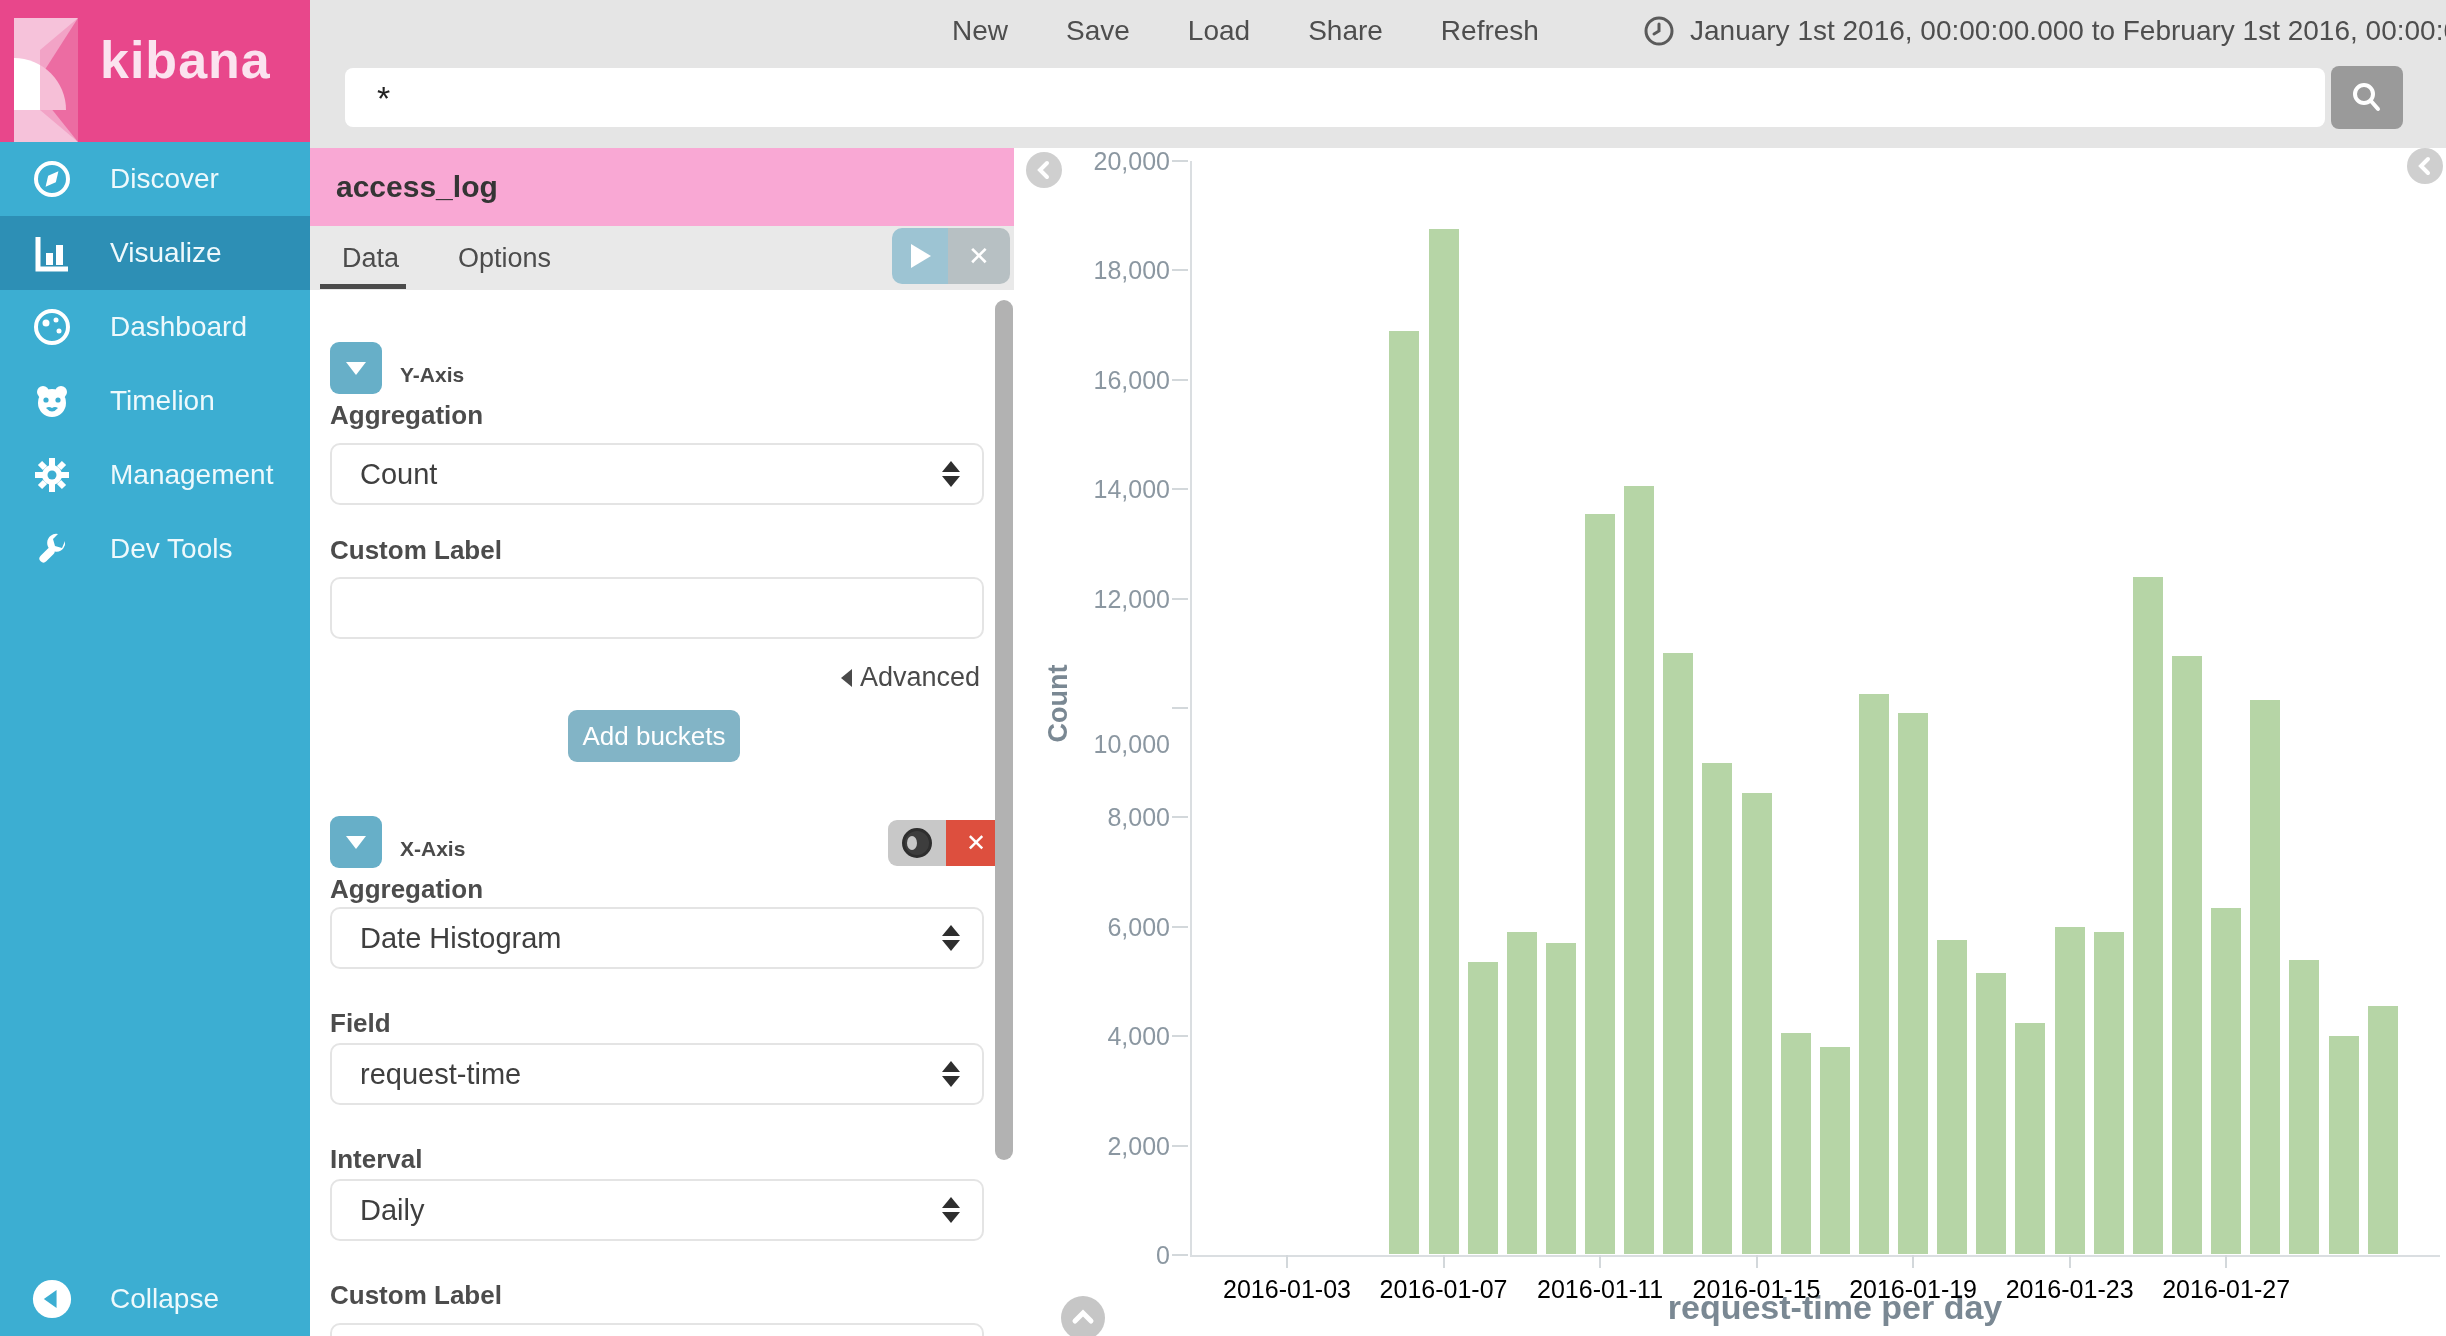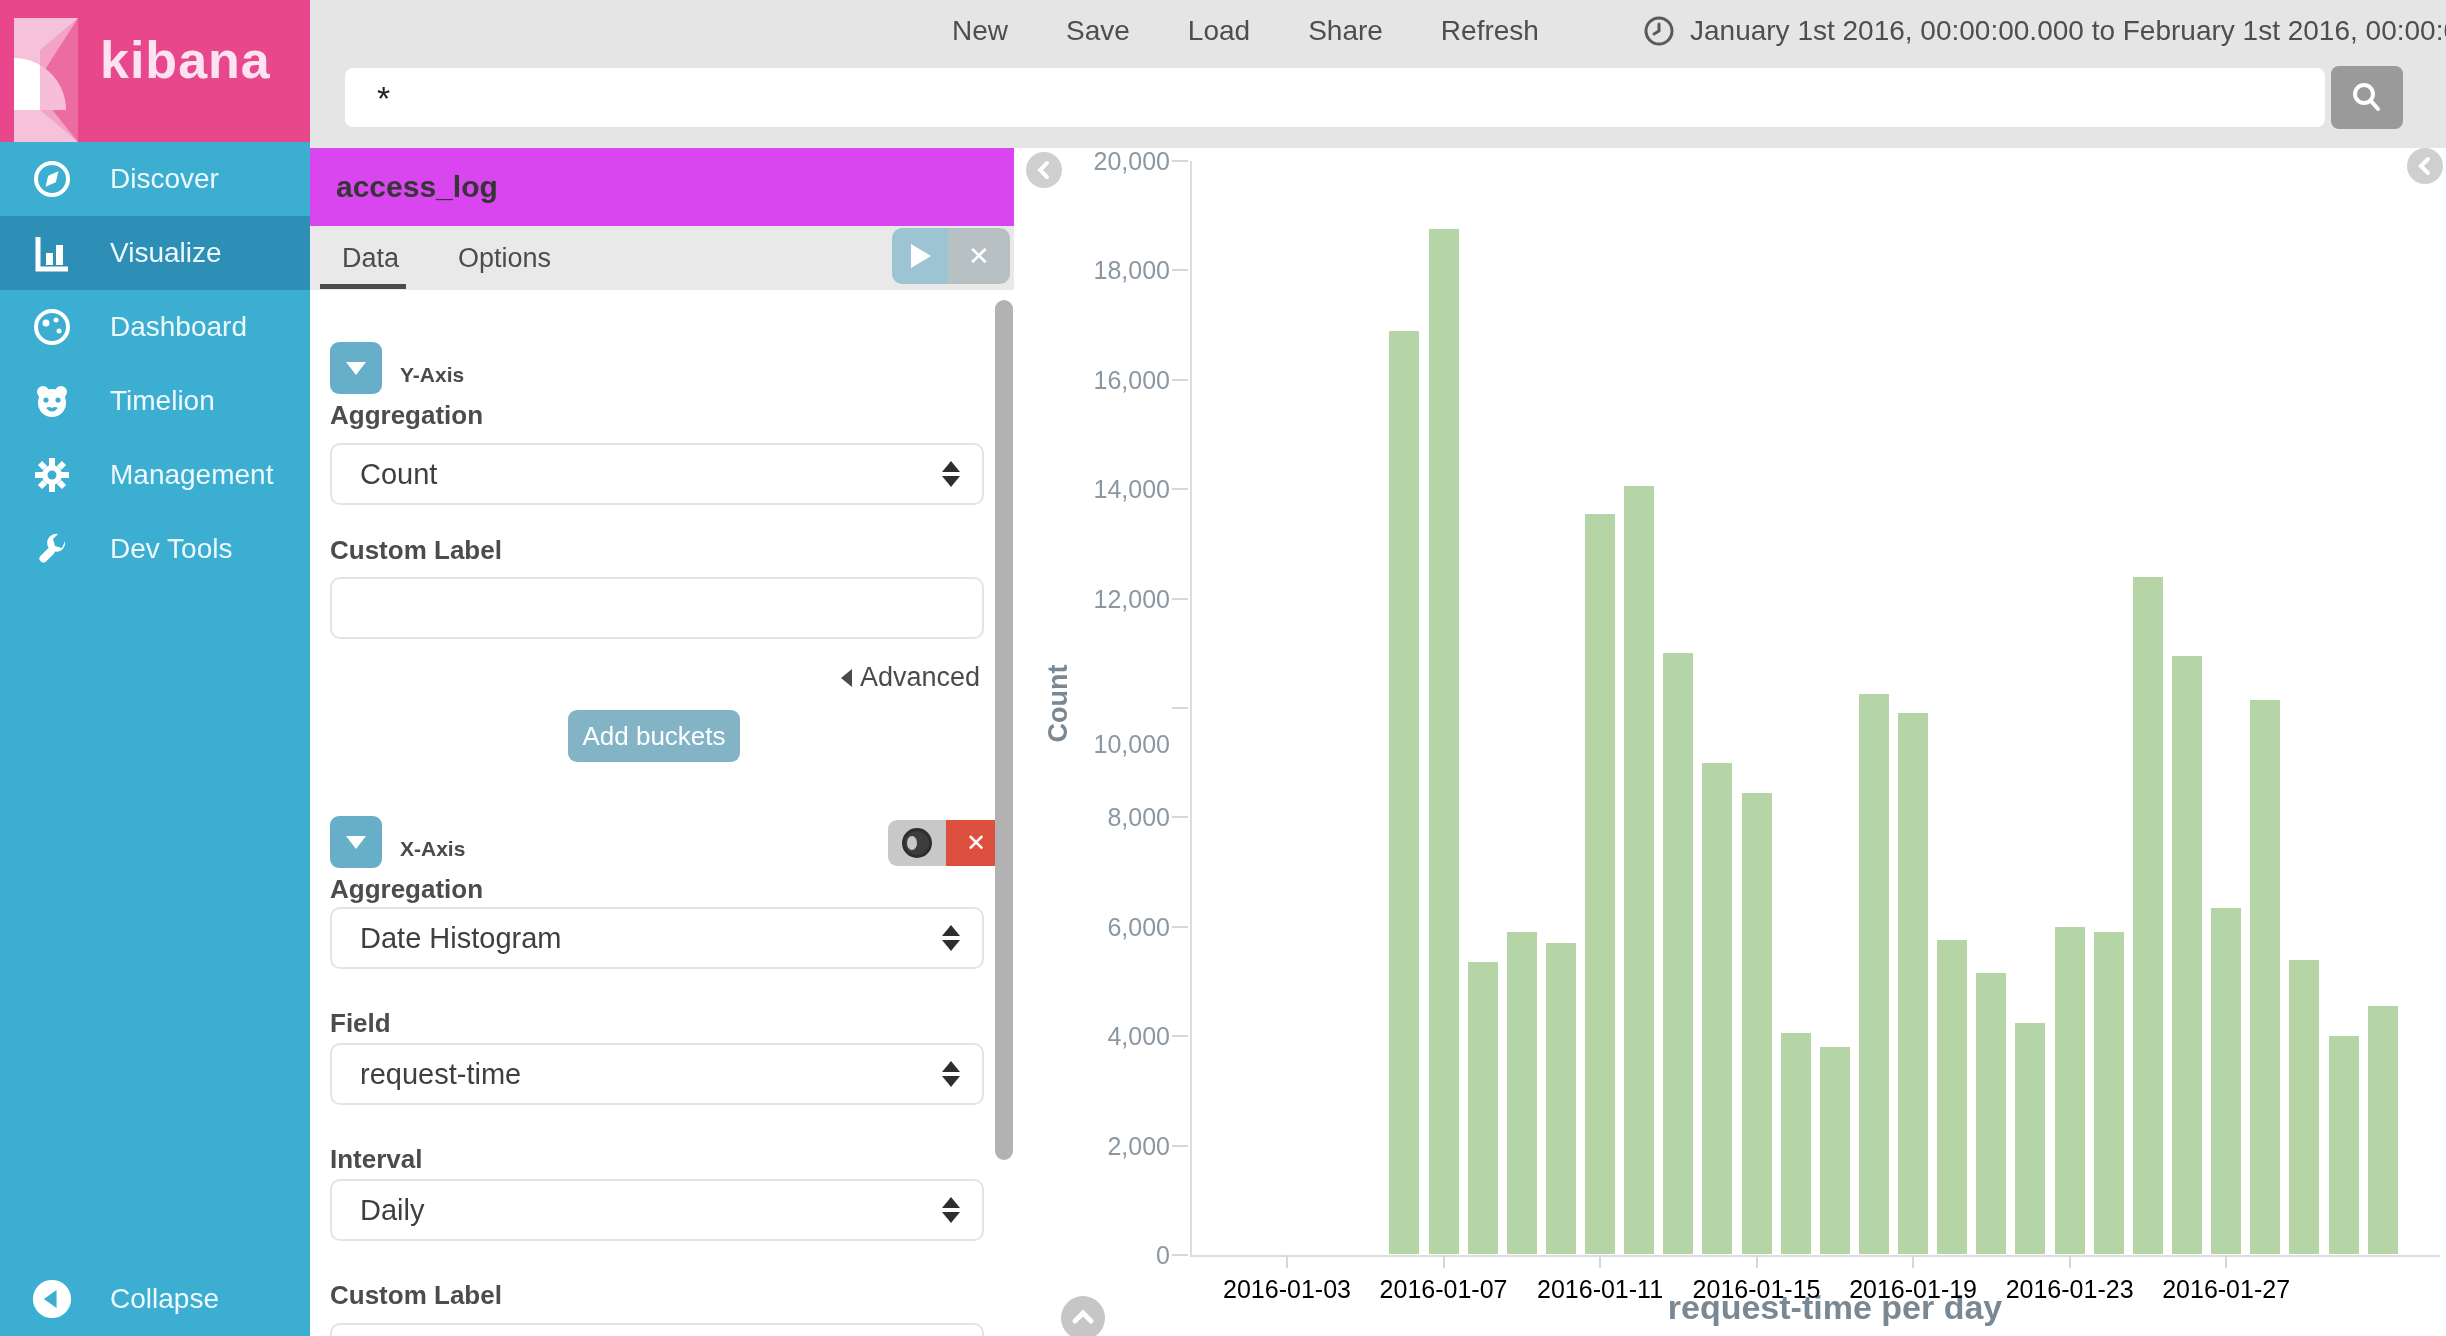--- a/index.html
+++ b/index.html
@@ -23,21 +23,21 @@
   #logo{left:0;top:0;width:310px;height:142px;background:#e8478b;overflow:hidden;}
   #logotext{position:absolute;left:100px;top:30px;font-size:52px;font-weight:bold;color:#fbe3ef;letter-spacing:1px;}
   #sidebar{left:0;top:142px;width:310px;height:1194px;background:#3caed2;}
   .side-item{position:absolute;left:0;width:310px;height:74px;display:flex;align-items:center;cursor:pointer;}
   .side-item.active{background:#2d8fb5;}
   .side-icon{position:absolute;left:32px;width:40px;height:40px;display:flex;align-items:center;justify-content:center;}
   .side-label{position:absolute;left:110px;font-size:28px;color:#eef9fc;}
   #collapse{position:absolute;left:0;top:1262px;width:310px;height:74px;display:flex;align-items:center;cursor:pointer;}
 
   
-  #panel-header{left:310px;top:148px;width:704px;height:78px;background:#d946ef;display:flex;align-items:center;}
+  #panel-header{left:310px;top:148px;width:704px;height:78px;background:#f9a8d4;display:flex;align-items:center;}
   #panel-title{margin-left:26px;font-size:30px;font-weight:bold;color:#353535;}
   #tabbar{left:310px;top:226px;width:704px;height:64px;background:#e9e9e9;}
   .tab{position:absolute;top:0;height:64px;display:flex;align-items:center;font-size:27px;color:#4c4c4c;cursor:pointer;}
   #tab-underline{position:absolute;left:10px;top:58px;width:86px;height:5px;background:#4b4b4b;}
   #pair-top{left:892px;top:228px;width:118px;height:56px;border-radius:10px;overflow:hidden;display:flex;cursor:pointer;}
   #play-btn{width:56px;height:56px;background:#9dc4d3;display:flex;align-items:center;justify-content:center;}
   #close-btn{width:62px;height:56px;background:#b7c0c3;display:flex;align-items:center;justify-content:center;
              color:#fff;font-size:26px;font-weight:bold;}
   #panel-body{left:310px;top:290px;width:704px;height:1046px;background:#ffffff;overflow:hidden;}
   #scroll-thumb{left:995px;top:300px;width:18px;height:860px;background:#b2b2b2;border-radius:9px;cursor:pointer;}

